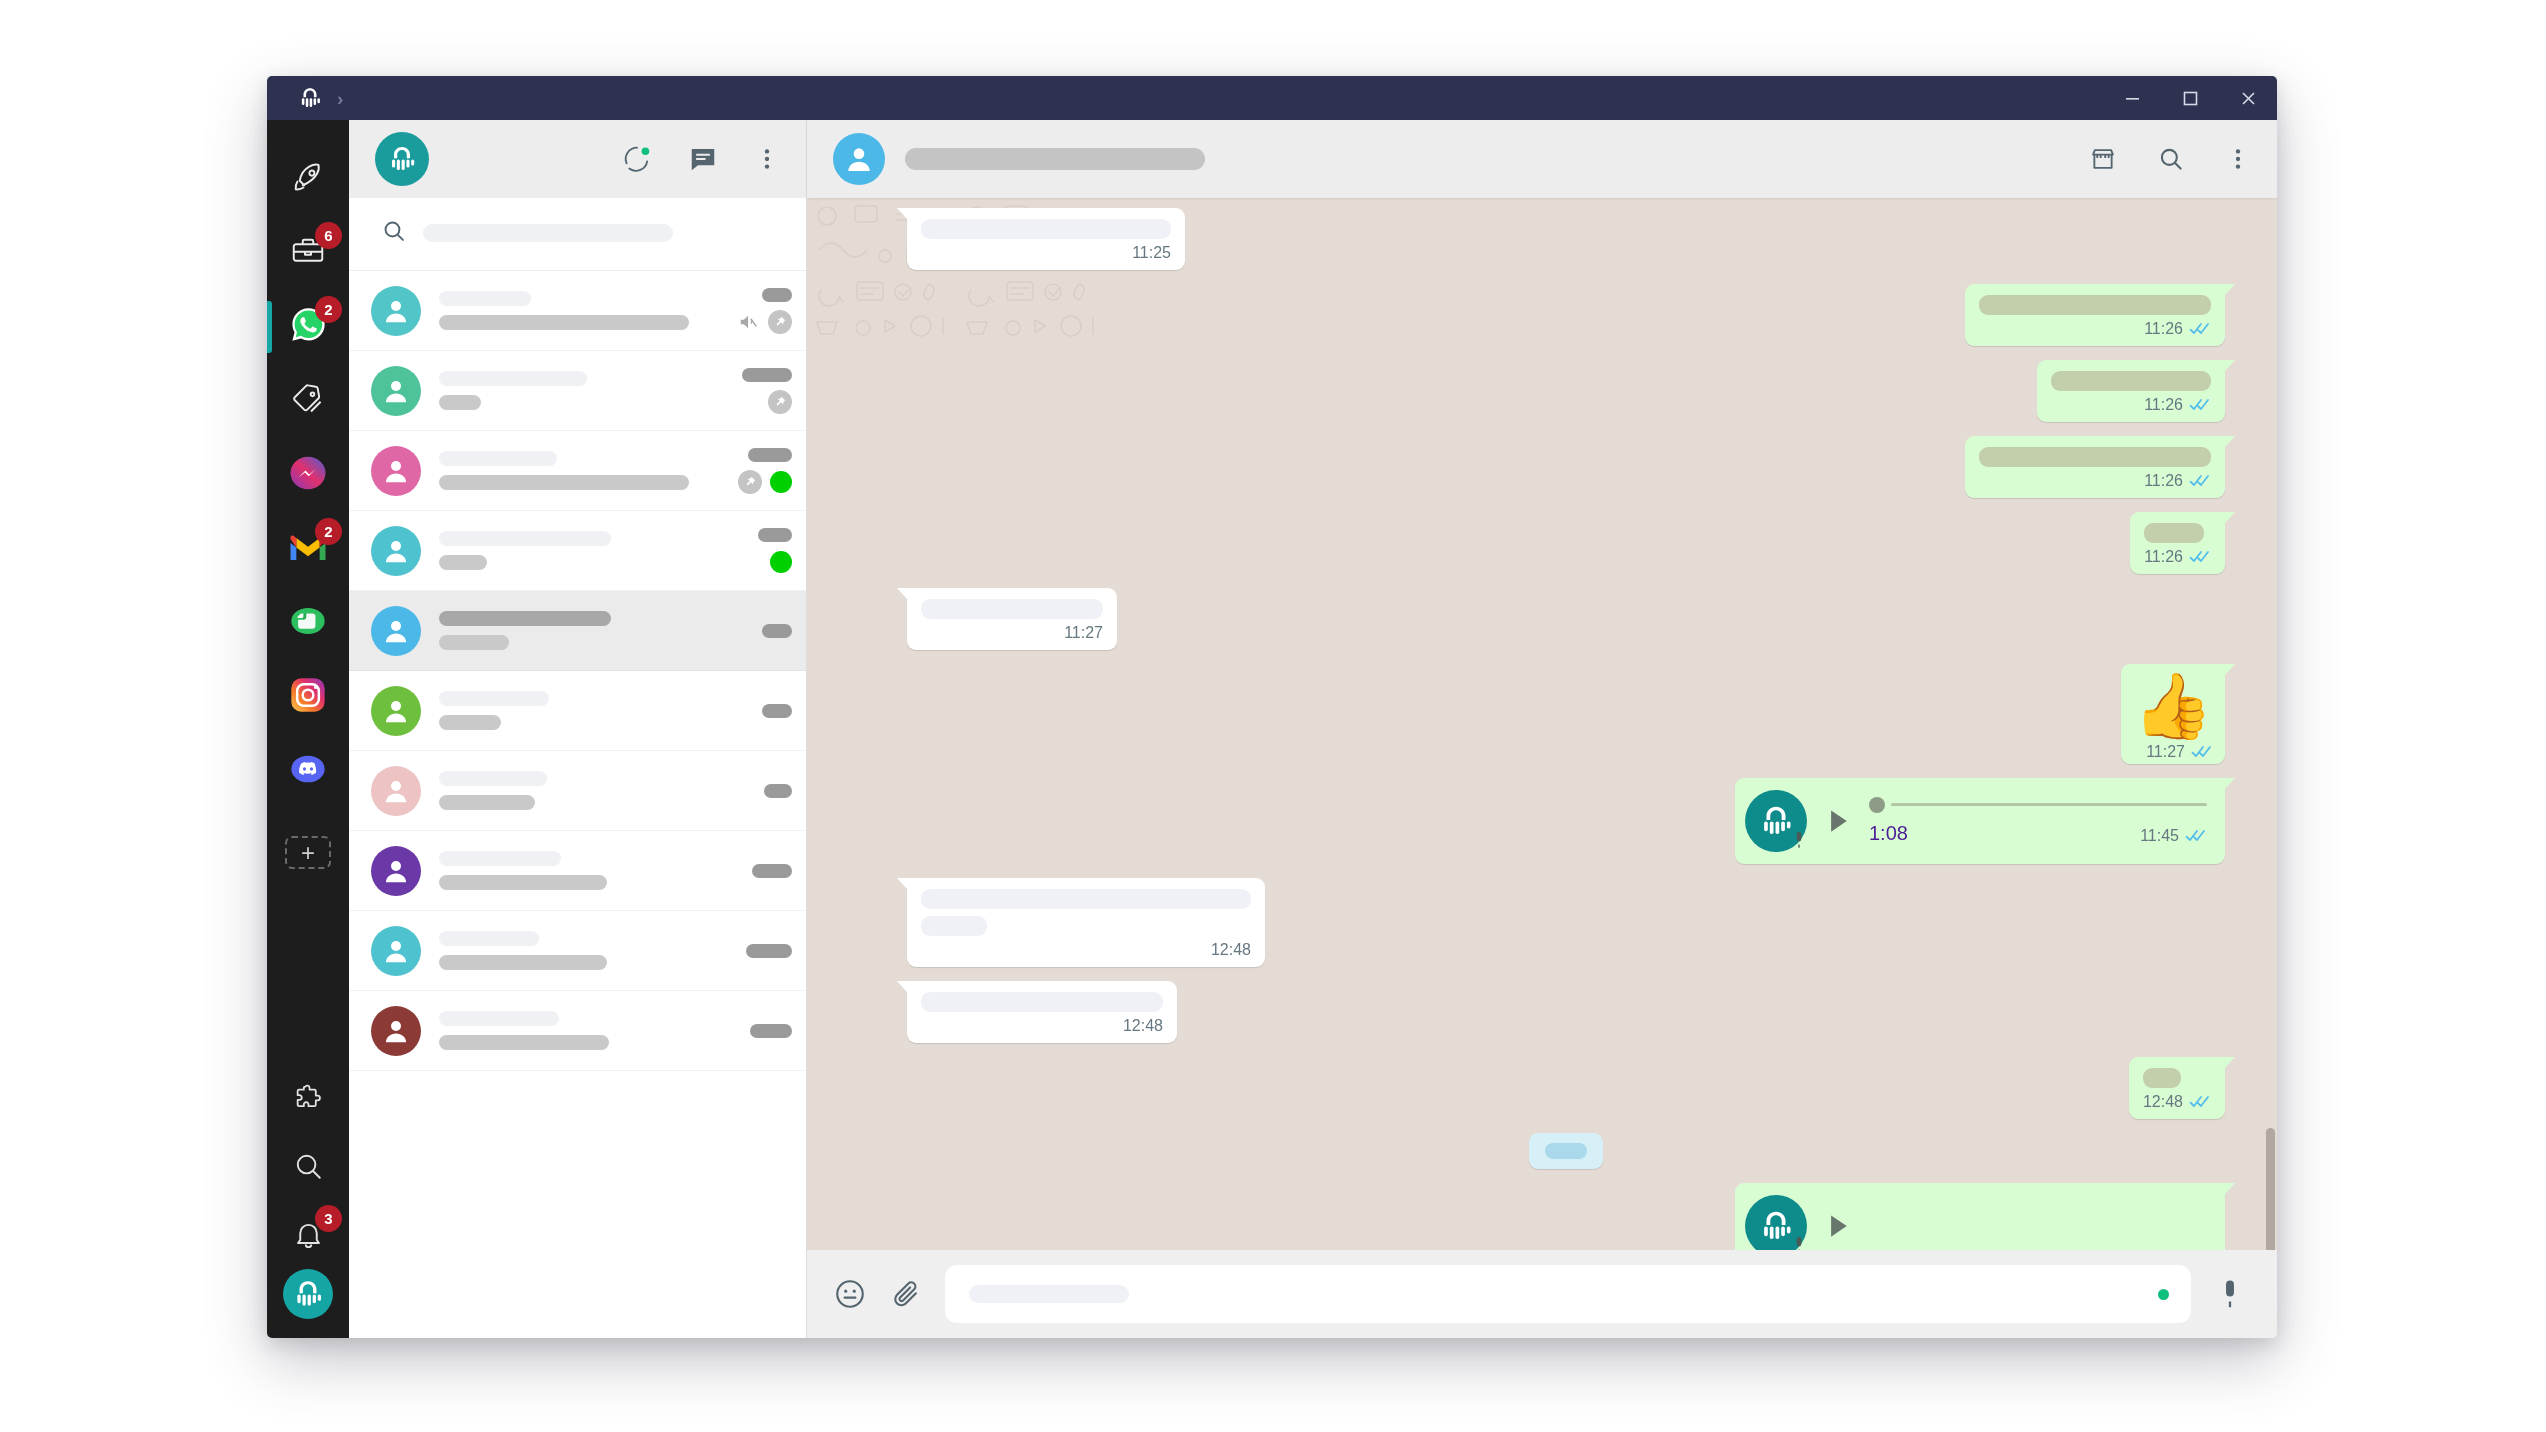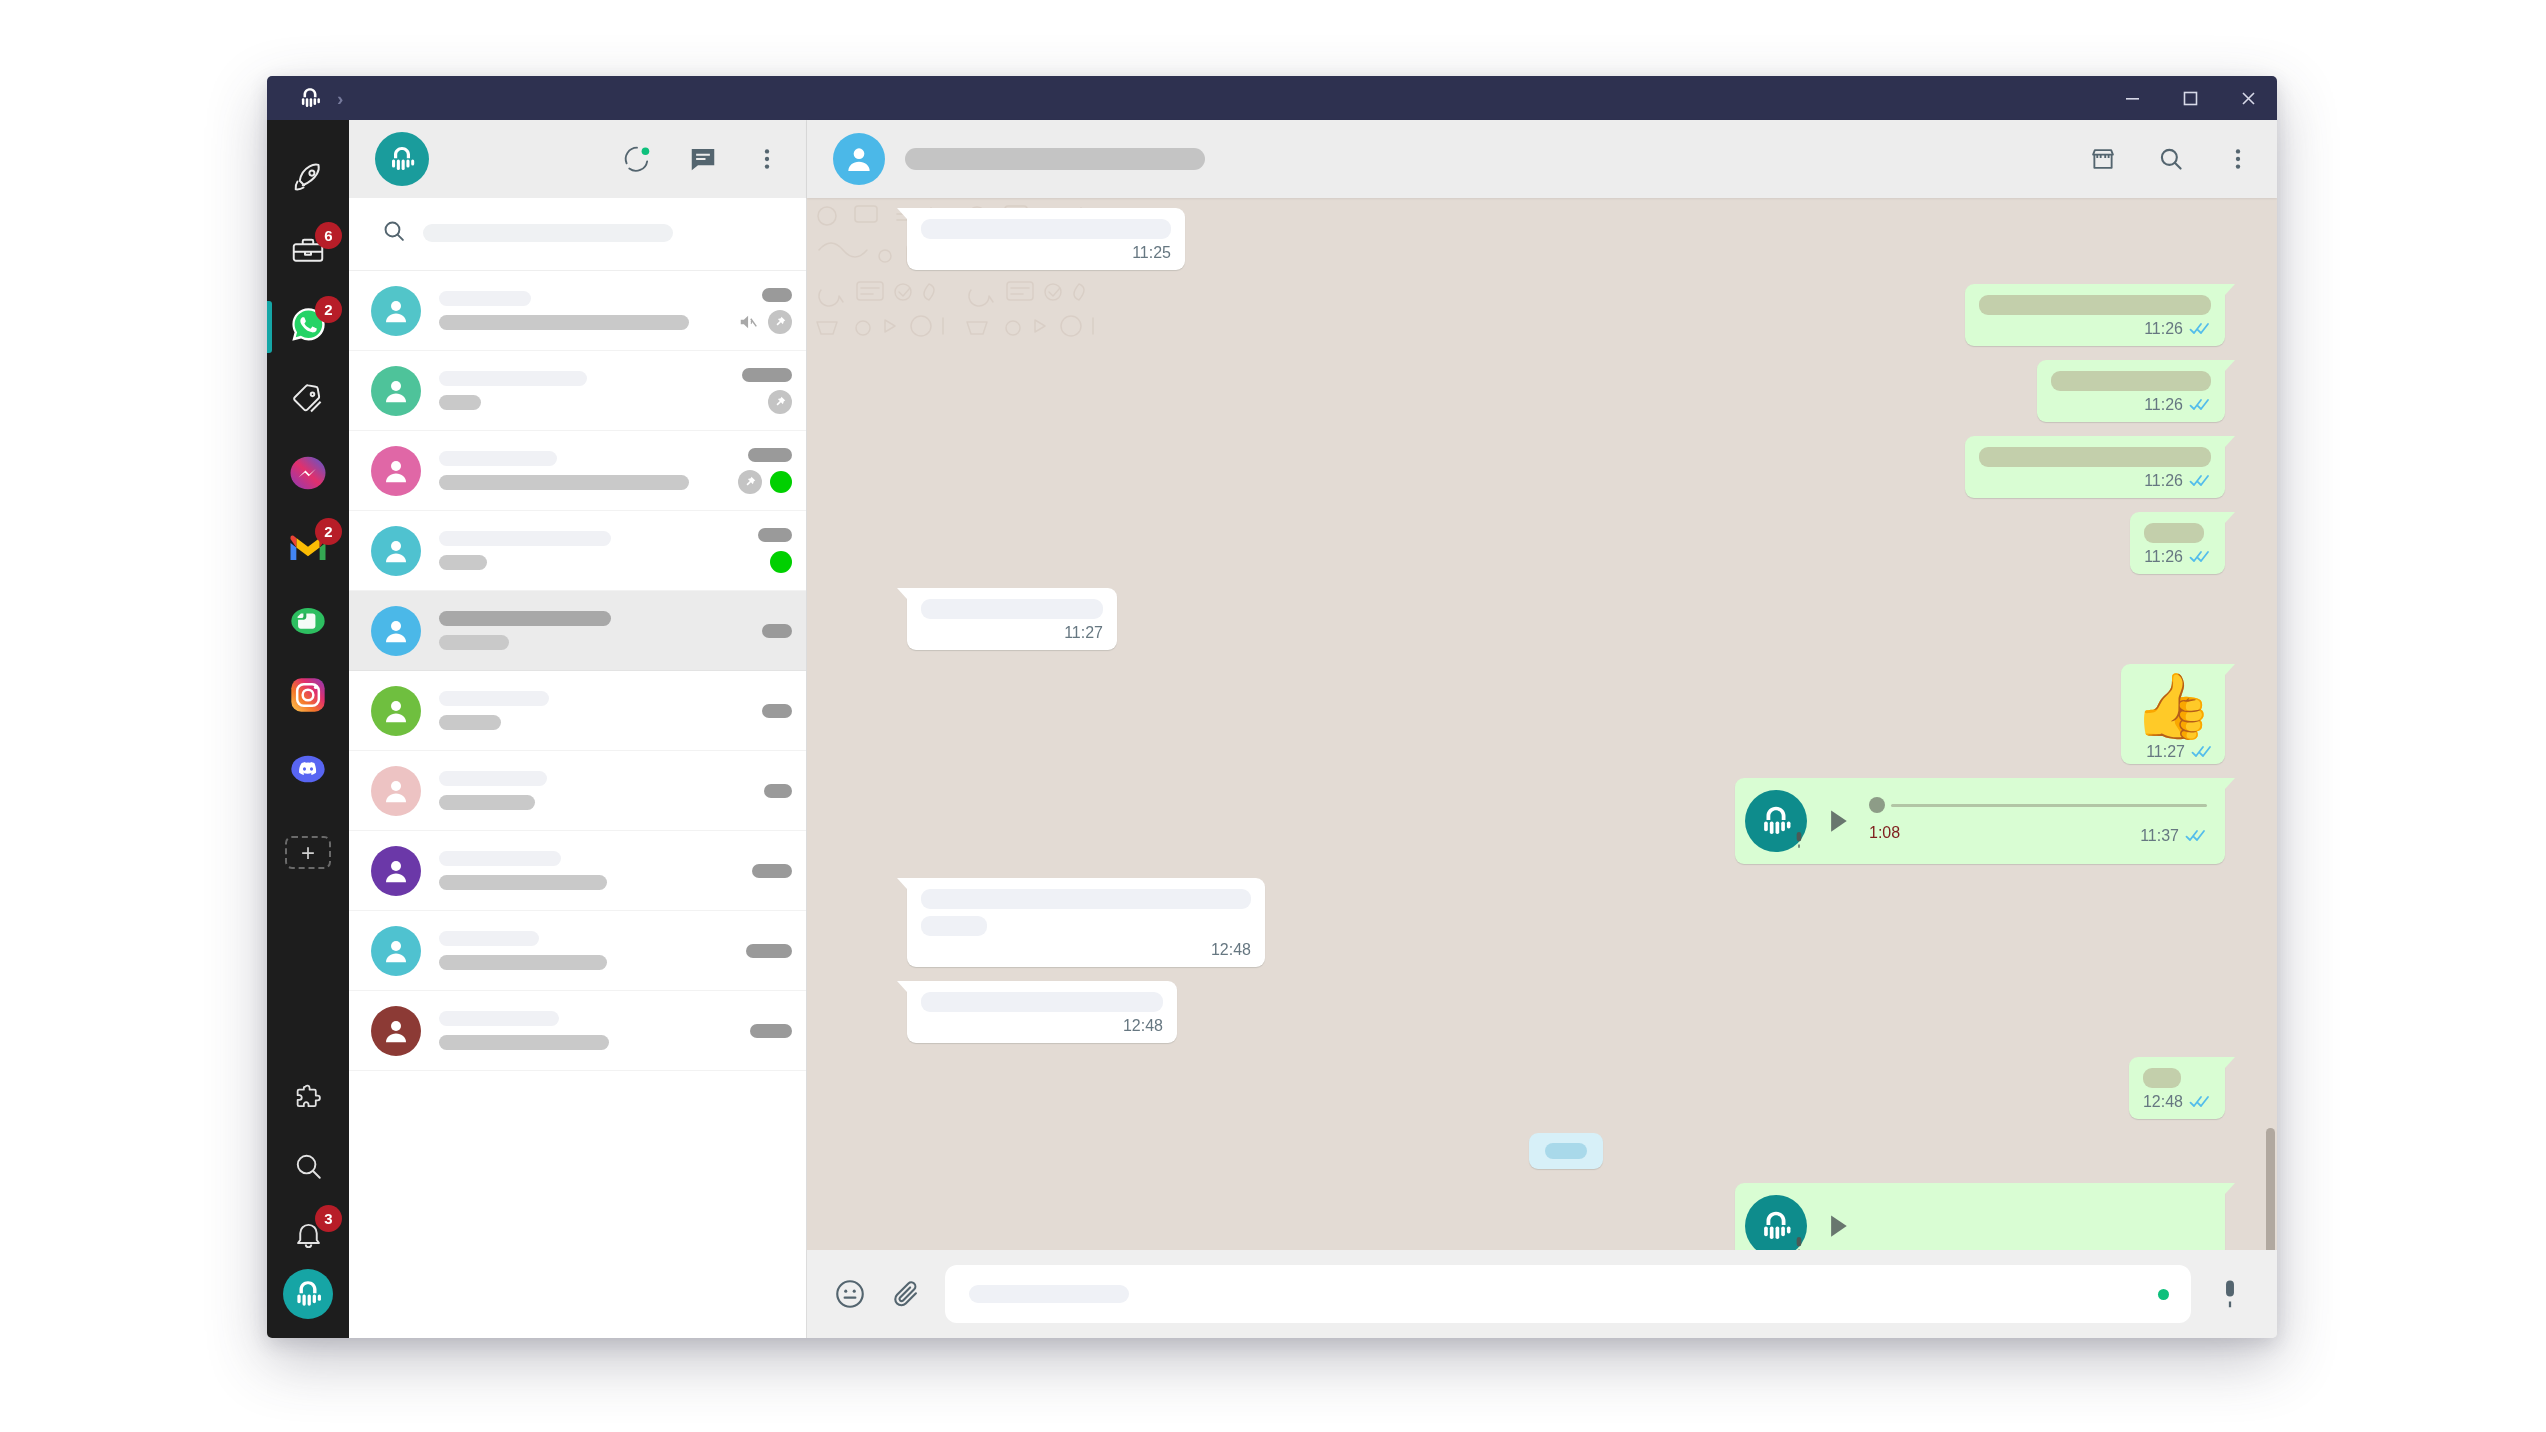--- a/index.html
+++ b/index.html
@@ -177,21 +177,21 @@
   .voice { flex-direction: row; align-items: center; gap: 16px; padding: 12px 18px 12px 10px; min-width: 490px;}
   .voice-avatar { width: 62px; height: 62px; border-radius: 50%; background: #0e8c8c;
                   display:flex; align-items:center; justify-content:center; position: relative; flex: 0 0 62px;}
   .voice-mic { position: absolute; right: -2px; bottom: -2px; color: #4b5a56; }
   .play-btn { color: #68766e; display: flex; cursor: pointer; }
   .voice-track { flex: 1 1 auto; display: flex; flex-direction: column; gap: 10px; }
   .track-line { position: relative; height: 14px; display: flex; align-items: center; }
   .track-bar { position: absolute; left: 22px; right: 0; height: 3px; background: #b2c5a5; border-radius: 2px; }
   .track-knob { position: relative; width: 16px; height: 16px; border-radius: 50%; background: #8d9c87; }
   .voice-meta { display: flex; align-items: center; justify-content: space-between; }
-  .voice-dur { font-size: 16px; color: #7f1d1d; }
+  .voice-dur { font-size: 20px; color: #4c1d95; }
 
   .sys-pill {
     background: #d7f0f8; border-radius: 9px; padding: 10px 16px;
     box-shadow: 0 1px 1px rgba(11,20,26,.13);
   }
   .sys-pill .redact { background: #a9d9ea; width: 42px; height: 16px; }
 
   #conv-scrollbar {
     position: absolute; right: 2px; top: 930px; width: 9px; height: 180px;
     background: #b1a89f; border-radius: 5px; z-index: 4;
@@ -828,21 +828,21 @@
                   </svg>
                 </div>
                 <div class="voice-track">
                   <div class="track-line">
         <div class="track-bar"></div>
         <div class="track-knob"></div>
       </div>
                   <div class="voice-meta">
                     <span class="voice-dur">1:08</span>
                     <div class="meta-line">
-                      <span class="time">11:37</span>
+                      <span class="time">11:45</span>
                       <span class="ticks">
                         <svg width="22" height="14" viewBox="0 0 22 14" fill="none" stroke="currentColor" stroke-width="1.8" stroke-linecap="round" stroke-linejoin="round">
                           <path d="M1.5 7.6 5 11l7-9"></path>
                           <path d="M8.5 7.6 12 11l7-9"></path>
                         </svg>
                       </span>
                     </div>
                   </div>
                 </div>
               </div>

